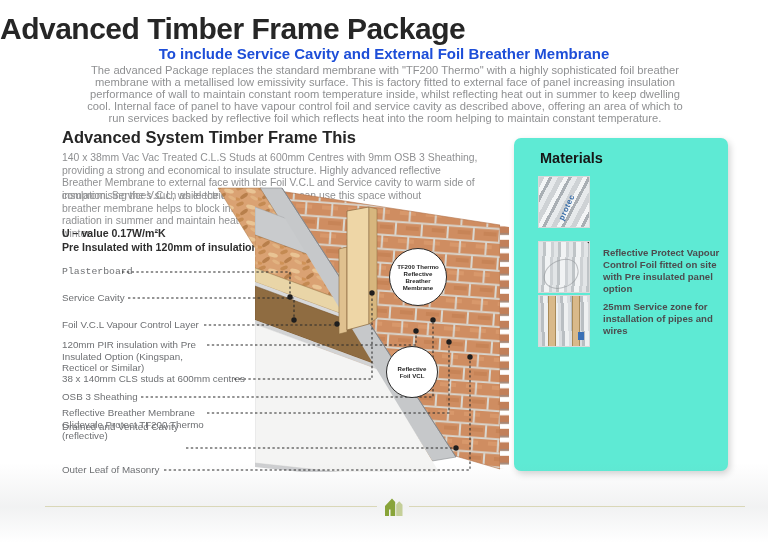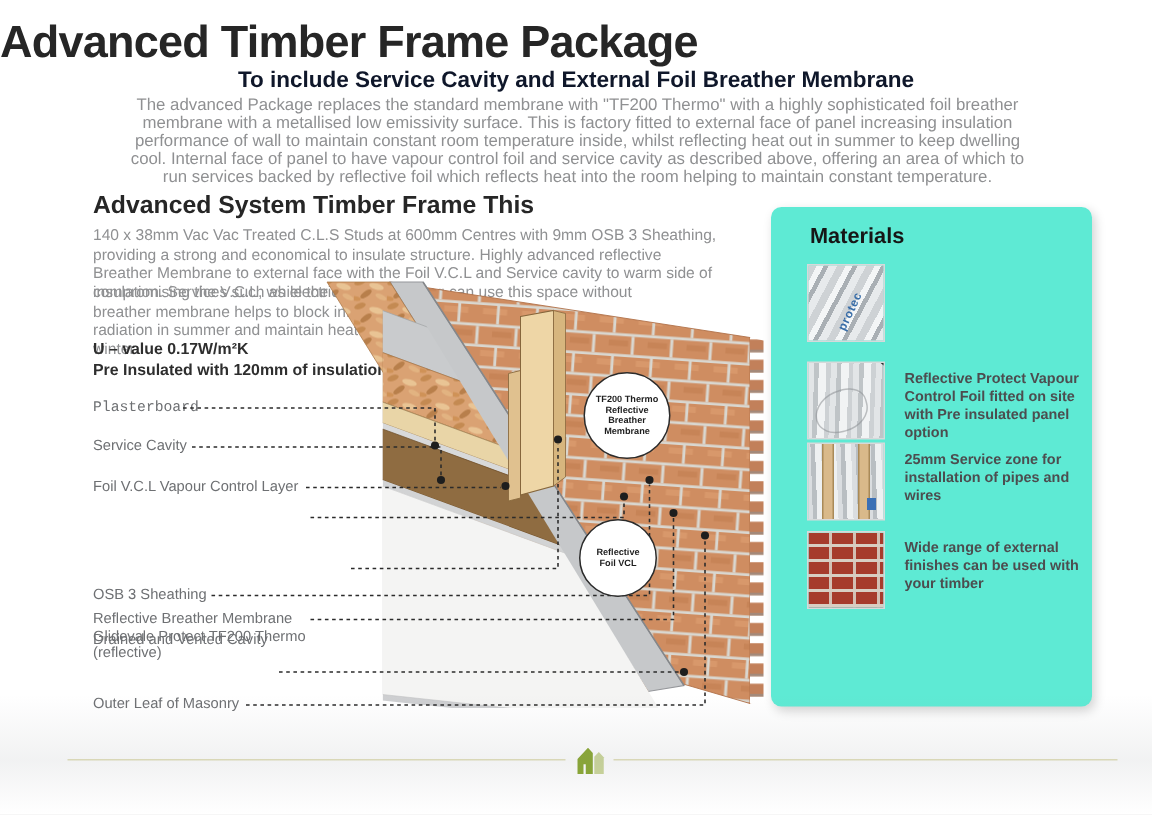--- a/index.html
+++ b/index.html
@@ -4,21 +4,21 @@
 <style>
   html,body{margin:0;padding:0;}
   body{font-family:"Liberation Sans", sans-serif; background:#e8e8e8;}
   .page{position:relative;width:768px;height:543px;background:#ffffff;overflow:hidden;margin:0 auto;}
   .page::after{content:"";position:absolute;left:0;right:0;bottom:0;height:80px;
     background:linear-gradient(to bottom, rgba(0,0,0,0) 0%, rgba(120,126,132,0.10) 55%, rgba(0,0,0,0) 100%);pointer-events:none;}
   
   .title{position:absolute;top:12px;left:0;width:768px;text-align:left;
     font-size:30px;font-weight:800;color:#262626;letter-spacing:-0.5px;}
   .subtitle{position:absolute;top:45px;left:0;width:768px;text-align:center;
-    font-size:15px;font-weight:700;color:#0f172a;}
+    font-size:15px;font-weight:700;color:#1d4ed8;}
   .intro{position:absolute;top:64px;left:85px;width:600px;text-align:center;
     font-size:11.2px;line-height:12px;color:#8f9092;}
   
   .sec-heading{position:absolute;top:128px;left:62px;font-size:16.5px;font-weight:800;color:#262626;}
   .body1{position:absolute;top:152px;left:62px;width:416px;font-size:10.4px;line-height:12.7px;color:#8f9092;}
   .body2{position:absolute;top:190px;left:62px;width:212px;font-size:10.4px;line-height:12.7px;color:#8f9092;}
   .uvalue{position:absolute;top:227px;left:62px;font-size:10.6px;font-weight:700;color:#2e2e2e;line-height:13.5px;}
   
   .dlabel{position:absolute;left:62px;font-size:9.8px;line-height:11.6px;color:#6e7073;white-space:nowrap;}
   .dlabel.wrap{white-space:normal;}
@@ -83,20 +83,22 @@
   <div class="body1">140 x 38mm Vac Vac Treated C.L.S Studs at 600mm Centres with 9mm OSB 3 Sheathing, providing a strong and economical to insulate structure. Highly advanced reflective Breather Membrane to external face with the Foil V.C.L and Service cavity to warm side of insulation. Services such as electrics and plumbing can use this space without</div>
   <div class="body2">compromising the V.C.L, while the reflective breather membrane helps to block infa red radiation in summer and maintain heat in winter.</div>
   <div class="uvalue">
     <div>U – value 0.17W/m²K</div>
     <div>Pre Insulated with 120mm of insulation</div>
   </div>
 
   <div class="dlabel lab-0">Plasterboard</div>
   <div class="dlabel lab-1">Service Cavity</div>
   <div class="dlabel lab-2">Foil V.C.L Vapour Control Layer</div>
+  <div class="dlabel wrap lab-3">120mm PIR insulation with Pre Insulated Option (Kingspan, Recticel or Similar)</div>
+  <div class="dlabel lab-4">38 x 140mm CLS studs at 600mm centres</div>
   <div class="dlabel lab-5">OSB 3 Sheathing</div>
   <div class="dlabel wrap lab-6">Reflective Breather Membrane Glidevale Protect TF200 Thermo (reflective)</div>
   <div class="dlabel lab-7">Drained and Vented Cavity</div>
   <div class="dlabel lab-8">Outer Leaf of Masonry</div>
 
   <svg class="diagram-svg" width="452" height="305" viewBox="0 0 452 305">
     <defs>
       <pattern id="pbrick" width="26" height="28" patternUnits="userSpaceOnUse" patternTransform="rotate(4)">
         <rect width="26" height="28" fill="#cf8d61"></rect>
         <rect x="3" y="2" width="16" height="4" fill="#dd9f70" opacity="0.65"></rect>
@@ -194,24 +196,20 @@
 
     <div class="mat-item mi-2">
       <div class="thumb t-servicezone">
         <span class="timber tA"></span>
         <span class="timber tB"></span>
         <span class="bluebox"></span>
       </div>
       <div class="mat-caption">25mm Service zone for installation of pipes and wires</div>
     </div>
 
-    <div class="mat-item mi-3">
-      <div class="thumb t-brick"></div>
-      <div class="mat-caption">Wide range of external finishes can be used with your timber</div>
-    </div>
   </div>
 
   <div class="footer-line"></div>
   <div class="logo-wrap">
     <svg width="24" height="24" viewBox="0 0 24 24">
       <path d="M4,21 V11 L11,3.5 L14.2,7 V21 H9.5 V14.5 H8 V21 Z" fill="#8aa832"></path>
       <path d="M15.2,21 V9.5 L18.2,6.3 L21.5,9.8 V21 Z" fill="#ccd79b"></path>
     </svg>
   </div>
 

